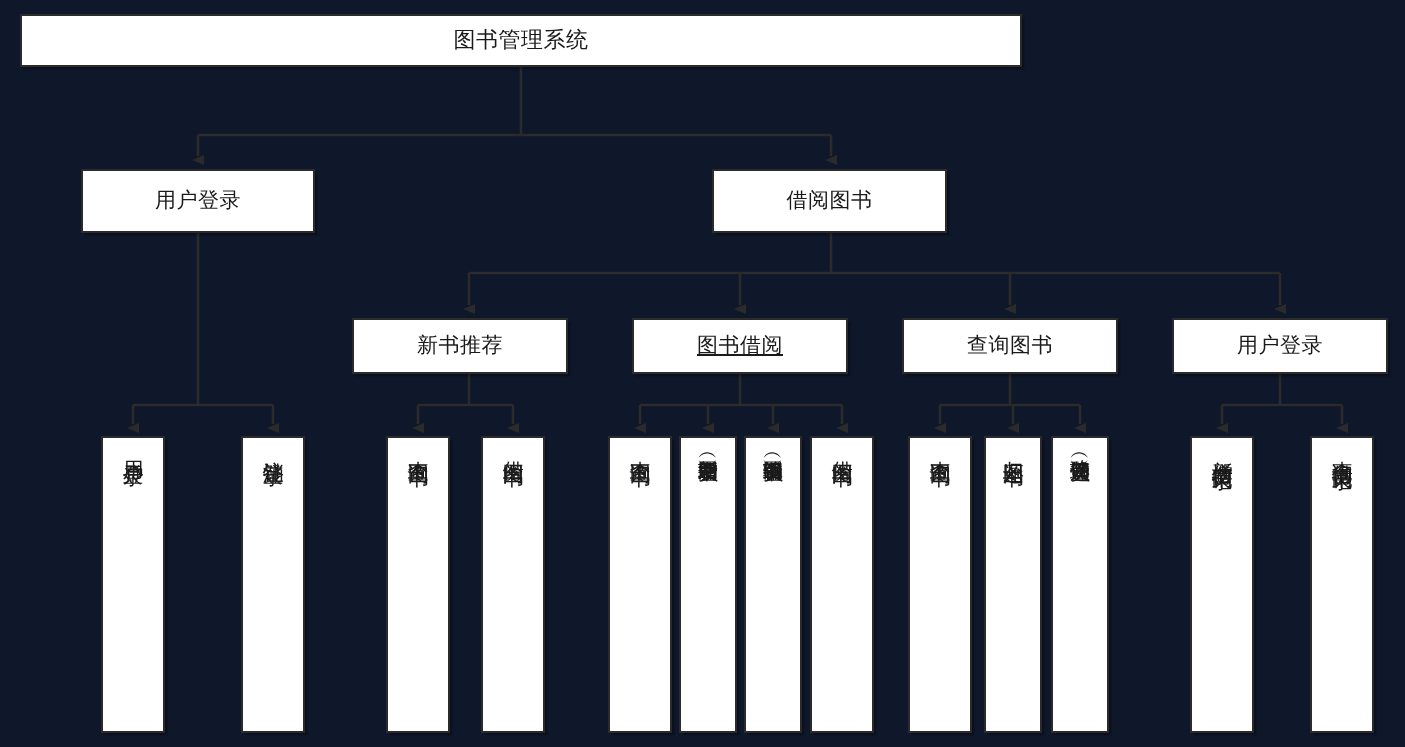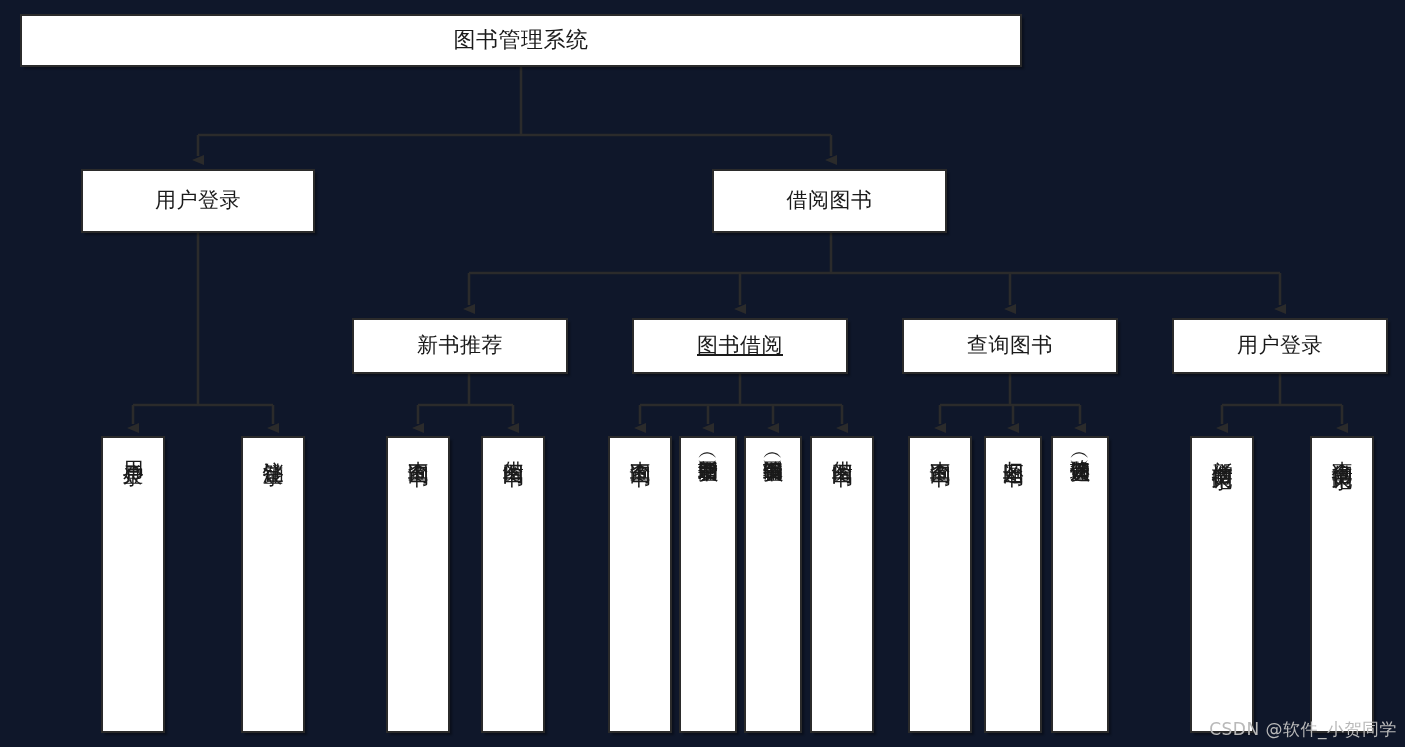--- a/index.html
+++ b/index.html
@@ -194,14 +194,13 @@
   <div class="node leaf tall" style="left:1051px; top:436px; width:58px; height:297px;">
     <span class="label">确认归还（管理员）</span>
   </div>
   <div class="node leaf" style="left:1190px; top:436px; width:64px; height:297px;">
     <span class="label">新增借阅记录</span>
   </div>
   <div class="node leaf" style="left:1310px; top:436px; width:64px; height:297px;">
     <span class="label">查询借阅记录</span>
   </div>
 
-  <div id="watermark">CSDN @软件_小贺同学</div>
 </div>
 
 </body></html>

